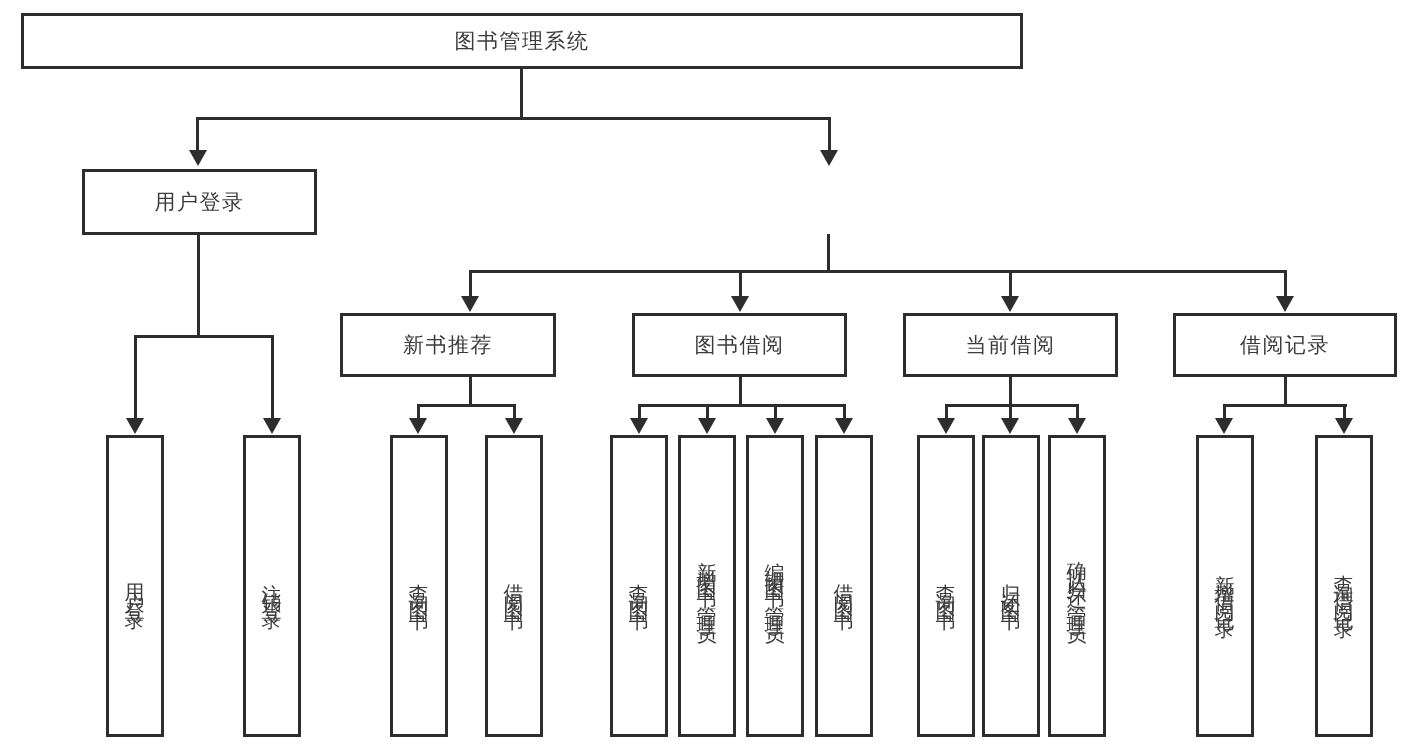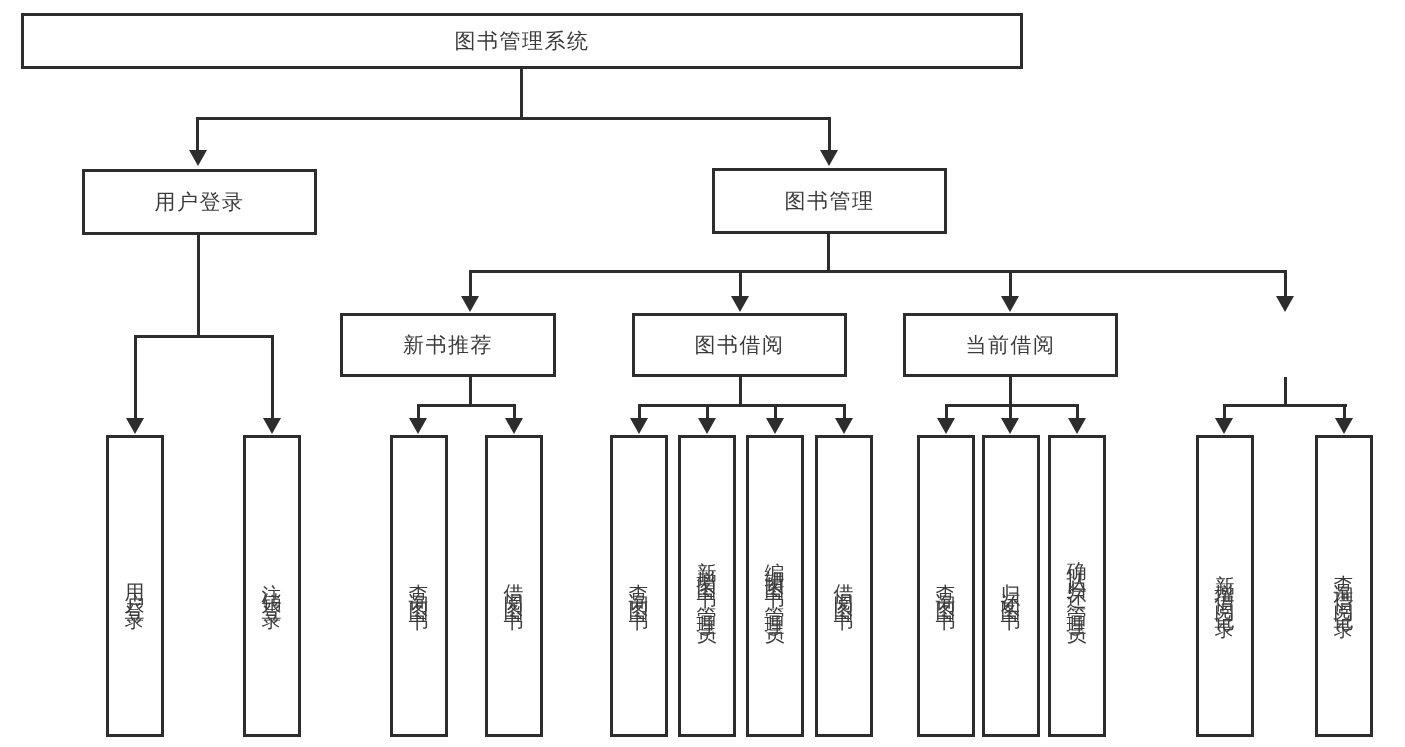--- a/index.html
+++ b/index.html
@@ -55,28 +55,28 @@
 </style>
 </head>
 <body>
 
 <div class="canvas">
 
   <div class="node node-h" style="left:21px; top:13px; width:1002px; height:56px;">图书管理系统</div>
 
   <div class="node node-h" style="left:82px; top:169px; width:235px; height:66px;">用户登录</div>
 
-  <div class="node node-h" style="left:712px; top:168px; width:235px; height:66px;">图书管理</div>
 
   <div class="node node-h" style="left:340px; top:313px; width:216px; height:64px;">新书推荐</div>
 
   <div class="node node-h" style="left:632px; top:313px; width:215px; height:64px;">图书借阅</div>
 
   <div class="node node-h" style="left:903px; top:313px; width:215px; height:64px;">当前借阅</div>
 
+  <div class="node node-h" style="left:1173px; top:313px; width:224px; height:64px;">借阅记录</div>
 
   <div class="node node-v" style="left:106px; top:435px; width:58px; height:302px;">用户登录</div>
 
   <div class="node node-v" style="left:243px; top:435px; width:58px; height:302px;">注销登录</div>
 
   <div class="node node-v" style="left:390px; top:435px; width:58px; height:302px;">查询图书</div>
 
   <div class="node node-v" style="left:485px; top:435px; width:58px; height:302px;">借阅图书</div>
 
   <div class="node node-v" style="left:610px; top:435px; width:58px; height:302px;">查询图书</div>

